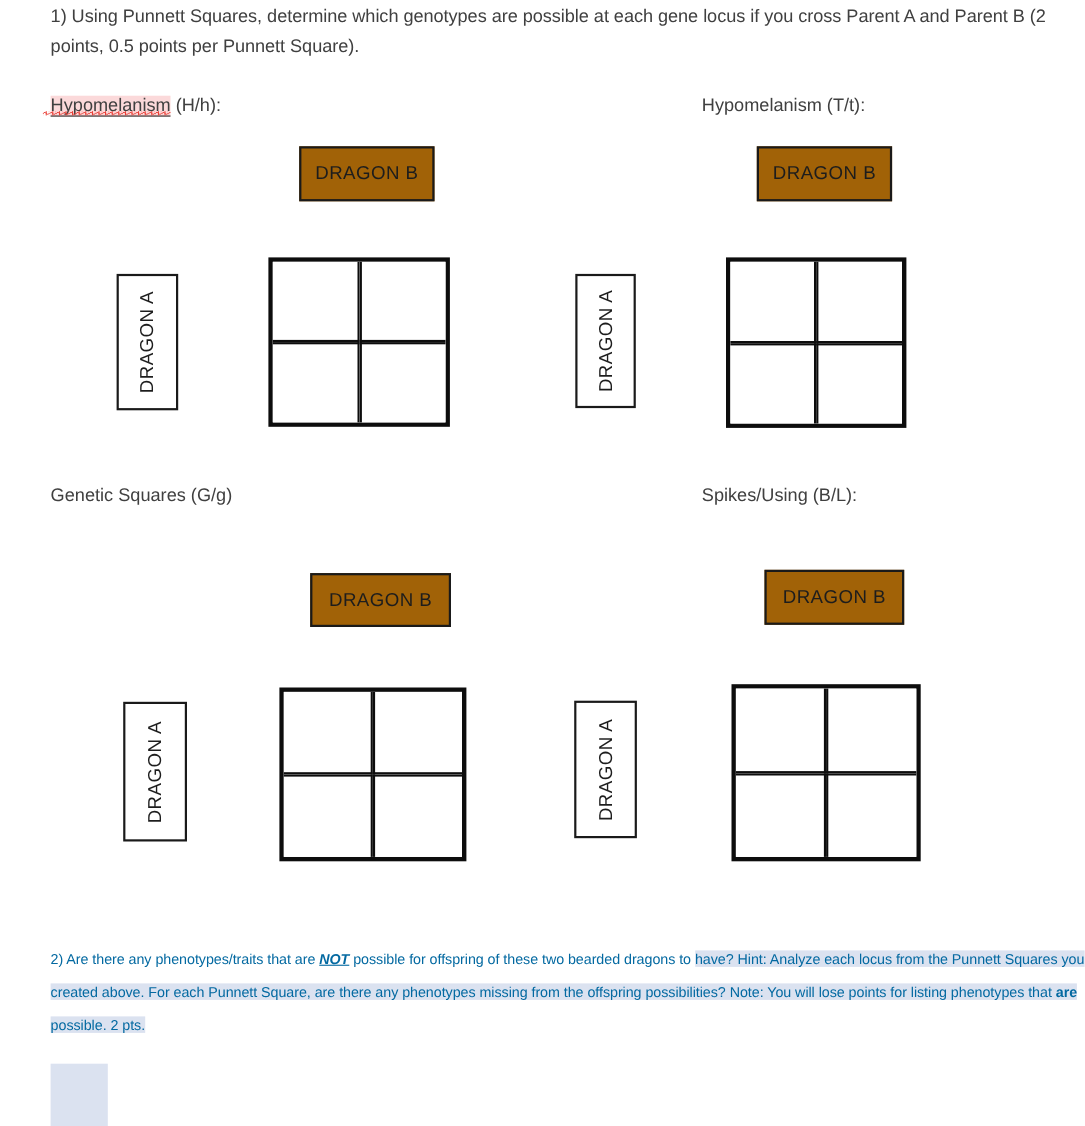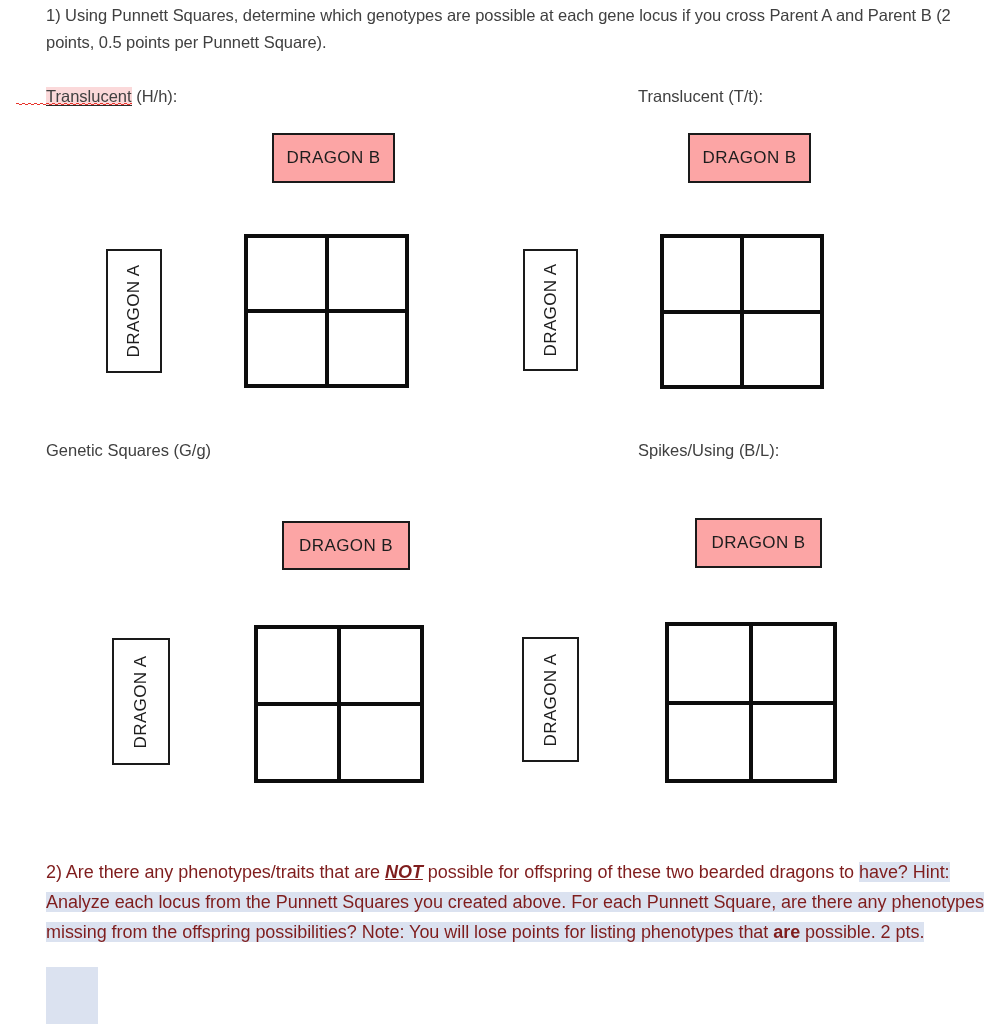--- a/index.html
+++ b/index.html
@@ -62,21 +62,21 @@
     background-size: 6px 4px;
     background-repeat: repeat-x;
   }
 
   
   .pgroup { position: absolute; }
 
   .parent-box-top {
     position: absolute;
     border: 2.5px solid #1a1a1a;
-    background: #fca5a5;
+    background: #a16207;
     display: flex;
     align-items: center;
     justify-content: center;
     font-size: 17px;
     color: #1d1d1d;
     letter-spacing: 0.4px;
     box-sizing: border-box;
   }
 
   .parent-box-side {
@@ -115,23 +115,23 @@
   .punnett .cell.c1 { border-left: 2px solid #0d0d0d; border-bottom: 2px solid #0d0d0d; }
   .punnett .cell.c2 { border-right: 2px solid #0d0d0d; border-top: 2px solid #0d0d0d; }
   .punnett .cell.c3 { border-left: 2px solid #0d0d0d; border-top: 2px solid #0d0d0d; }
 
   
   .q2 {
     position: absolute;
     left: 6px;
     top: 857px;
     width: 940px;
-    font-size: 18px;
+    font-size: 13px;
     line-height: 30px;
-    color: #7f1d1d;
+    color: #0369a1;
     letter-spacing: -0.05px;
   }
   .sel { background: #dbe2f0; }
   .b { font-weight: bold; }
   .bu { font-weight: bold; font-style: italic; text-decoration: underline; }
   .tail-sel {
     position: absolute;
     left: 6px;
     top: 967px;
     width: 52px;
@@ -139,23 +139,23 @@
     background: #dbe2f0;
   }
 </style>
 </head>
 <body>
 
 <div class="page">
 
   <div class="q-block">1) Using Punnett Squares, determine which genotypes are possible at each gene locus if you cross Parent A and Parent B (2 points, 0.5 points per Punnett Square).</div>
 
-  <div class="locus-label" style="left:6px; top:84px;"><span class="hl-pink">Translucent</span><span class="squiggle-wrap" style="position:relative;display:inline-block;"><span class="squiggle" style="left:-116px;width:116px;"></span></span><span> (H/h):</span></div>
-
-  <div class="locus-label" style="left:598px; top:84px;">Translucent (T/t):</div>
+  <div class="locus-label" style="left:6px; top:84px;"><span class="hl-pink">Hypomelanism</span><span class="squiggle-wrap" style="position:relative;display:inline-block;"><span class="squiggle" style="left:-116px;width:116px;"></span></span><span> (H/h):</span></div>
+
+  <div class="locus-label" style="left:598px; top:84px;">Hypomelanism (T/t):</div>
 
   <div class="locus-label" style="left:6px; top:438px;">Genetic Squares (G/g)</div>
 
   <div class="locus-label" style="left:598px; top:438px;">Spikes/Using (B/L):</div>
 
   <div class="pgroup">
     <div class="parent-box-top" style="left:232px; top:133px; width:123px; height:50px;">DRAGON B</div>
 
     <div class="parent-box-side" style="left:66px; top:249px; width:56px; height:124px;">
       <span class="vtext">DRAGON A</span>

